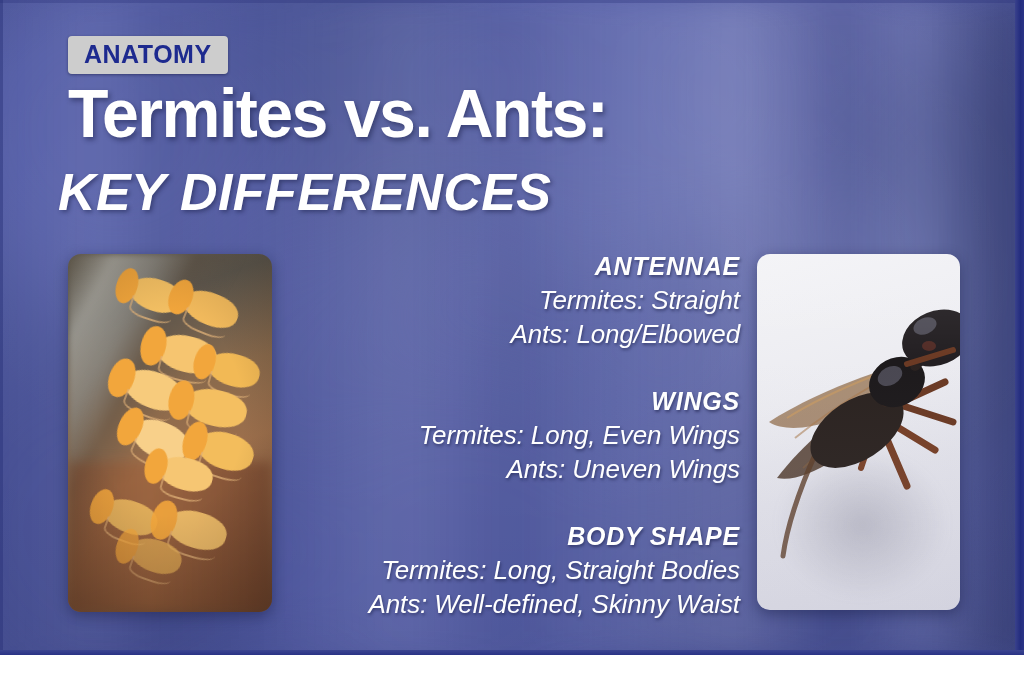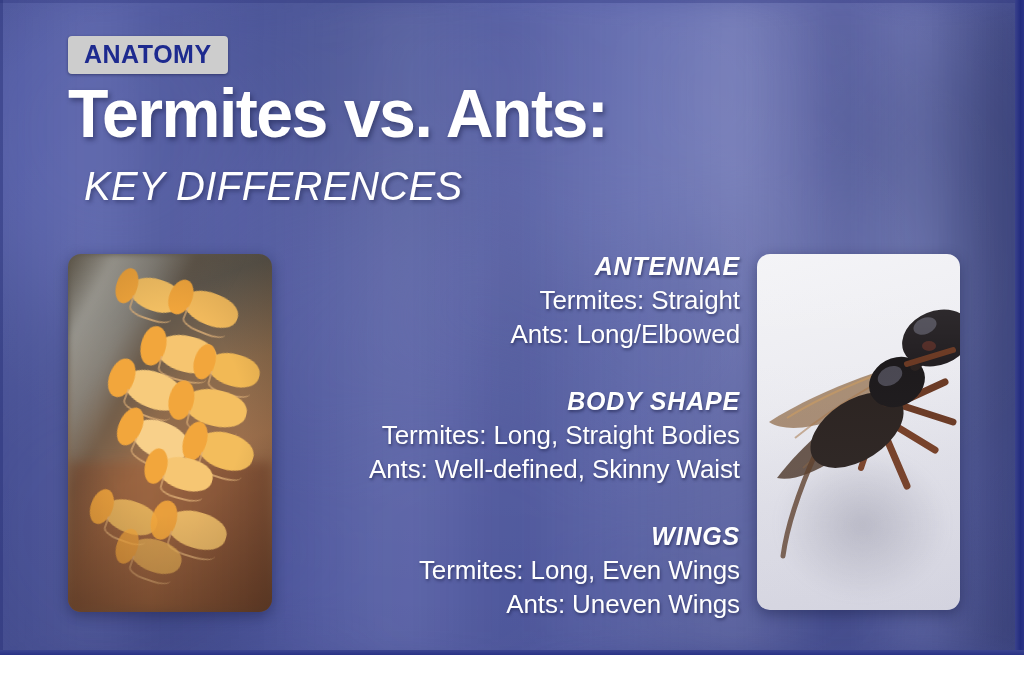--- a/index.html
+++ b/index.html
@@ -96,22 +96,22 @@
     font-size:69px; font-weight:bold;
     letter-spacing:-1.6px;
     color:#ffffff;
     line-height:1;
     white-space:nowrap;
     text-shadow:2px 3px 5px rgba(18,22,60,.45);
     transform:scaleX(.96);
     transform-origin:left center;
   }
   .subtitle{
-    position:absolute; left:84px; top:166px;
-    font-size:40px; font-weight:normal; font-style:italic;
+    position:absolute; left:58px; top:166px;
+    font-size:52px; font-weight:bold; font-style:italic;
     letter-spacing:.4px;
     color:#ffffff;
     line-height:1;
     white-space:nowrap;
     text-shadow:2px 2px 4px rgba(18,22,60,.45);
   }
 
   
   .photo{
     position:absolute;
@@ -188,20 +188,21 @@
     letter-spacing:.8px;
     line-height:1.32;
     text-shadow:1px 2px 3px rgba(18,22,60,.5);
   }
   .fact-line{
     font-size:26px; font-weight:400;
     line-height:1.31;
     letter-spacing:-.1px;
     text-shadow:1px 2px 3px rgba(18,22,60,.5);
     white-space:nowrap;
+    font-style:italic;
   }
 </style>
 </head>
 <body>
 
 <div id="poster">
 
   <div class="bg-layer bg-base"></div>
   <div class="bg-layer bg-blobs">
     <div class="blob b1"></div>
@@ -288,26 +289,26 @@
 
   <div class="facts">
 
     <div class="fact">
       <div class="fact-title">ANTENNAE</div>
       <div class="fact-line">Termites: Straight</div>
       <div class="fact-line">Ants: Long/Elbowed</div>
     </div>
 
     <div class="fact">
+      <div class="fact-title">WINGS</div>
+      <div class="fact-line">Termites: Long, Even Wings</div>
+      <div class="fact-line">Ants: Uneven Wings</div>
+    </div>
+
+    <div class="fact">
       <div class="fact-title">BODY SHAPE</div>
       <div class="fact-line">Termites: Long, Straight Bodies</div>
       <div class="fact-line">Ants: Well-defined, Skinny Waist</div>
     </div>
 
-    <div class="fact">
-      <div class="fact-title">WINGS</div>
-      <div class="fact-line">Termites: Long, Even Wings</div>
-      <div class="fact-line">Ants: Uneven Wings</div>
-    </div>
-
   </div>
 
 </div>
 
 </body></html>

